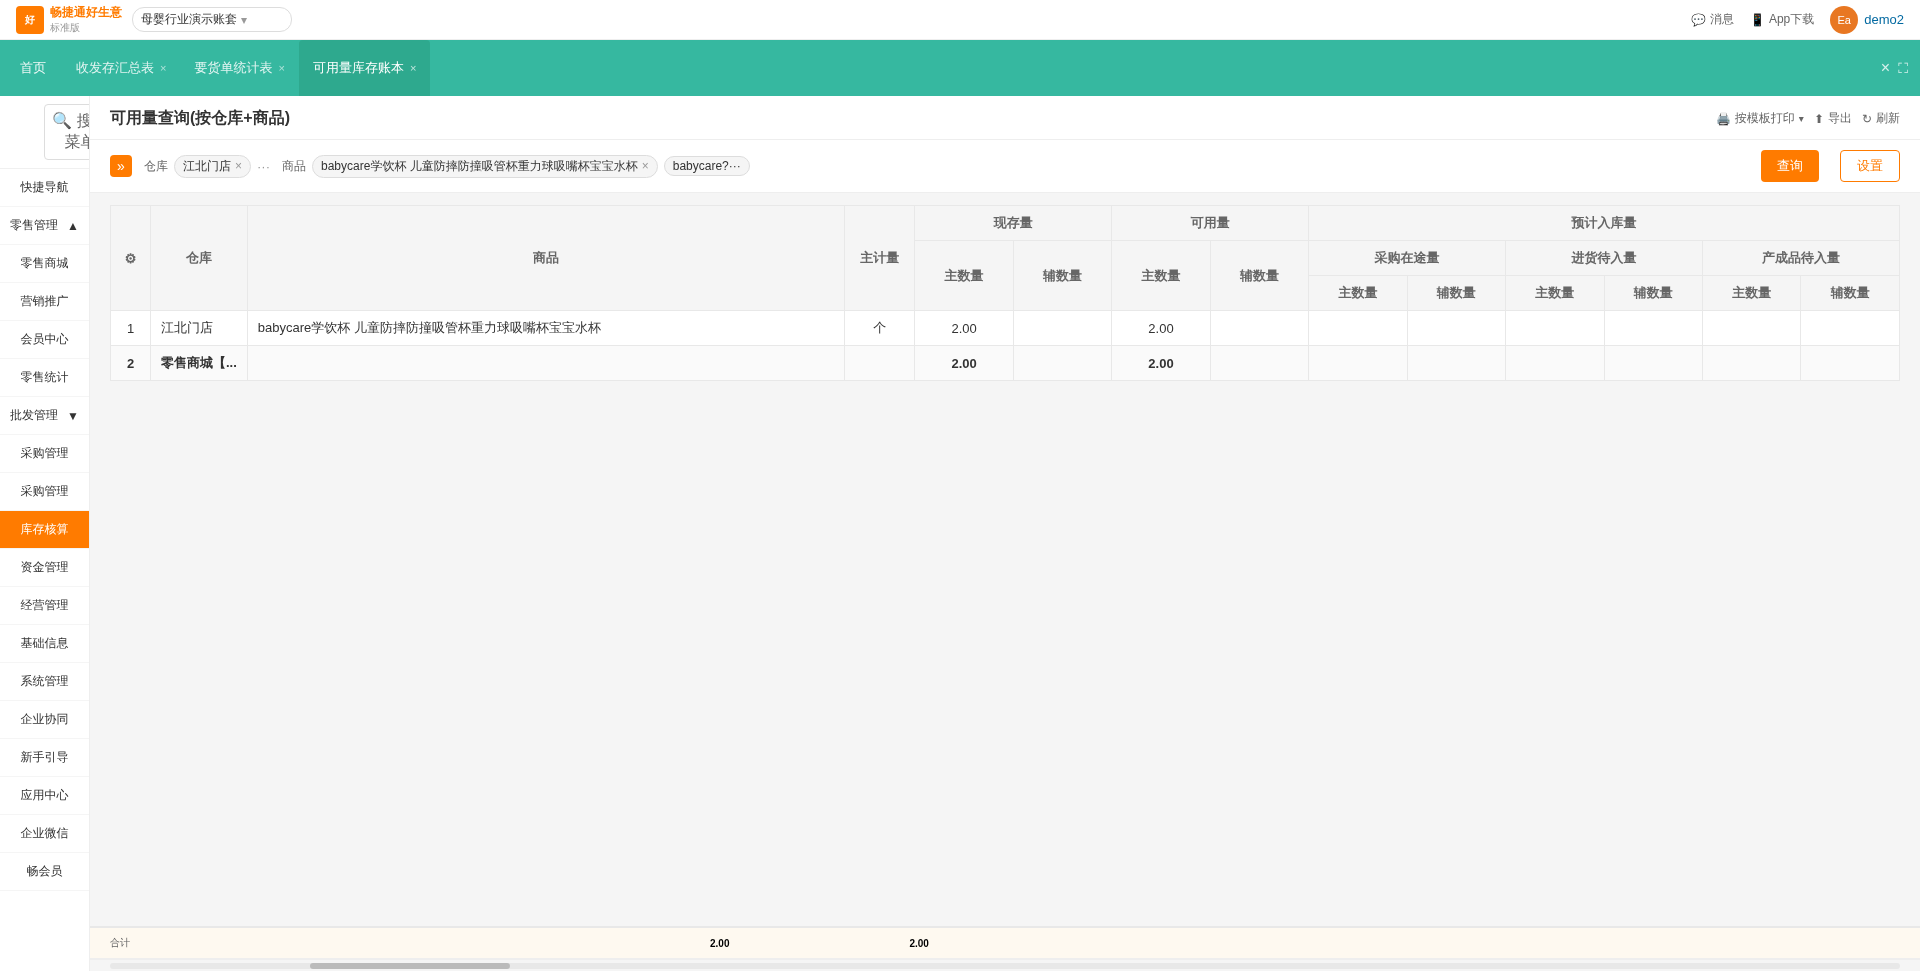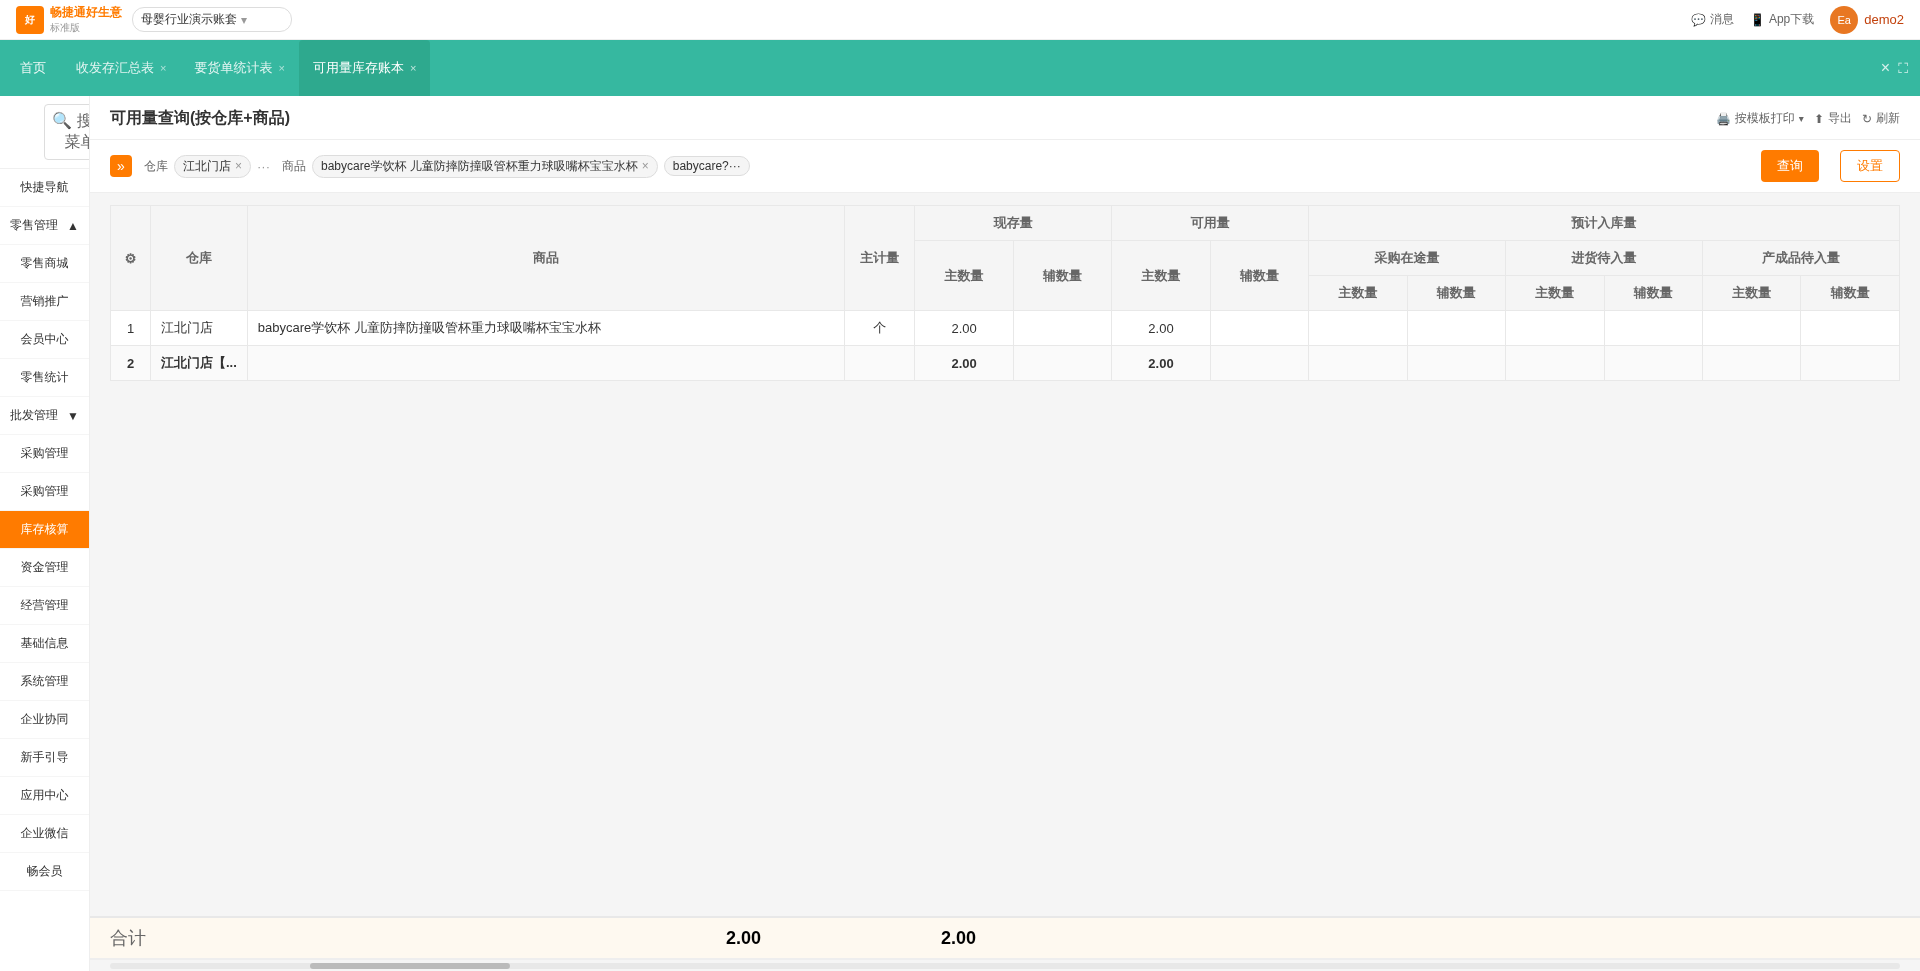--- a/index.html
+++ b/index.html
@@ -188,21 +188,21 @@
     .data-table td { color: #333; }
     .data-table td.text-left { text-align: left; }
 
     
     .table-footer {
       background: #fef9f0;
       border-top: 2px solid #e8e8e8;
       display: flex;
       align-items: center;
       padding: 8px 20px;
-      font-size: 18px;
+      font-size: 10px;
       flex-shrink: 0;
       border-bottom: 1px solid #eee;
     }
     .footer-label { color: #666; }
 
     
     .scrollbar-area {
       height: 12px;
       background: #f5f5f5;
       border-top: 1px solid #eee;
@@ -252,21 +252,21 @@
       <span>消息</span>
     </div>
     <div class="top-bar-btn">
       <span>📱</span>
       <span>App下载</span>
     </div>
     <div style="display:flex;align-items:center;gap:6px;">
       <div class="user-avatar">
         <span>Ea</span>
       </div>
-      <span style="font-size:13px;color:#c2410c;text-align:right;">demo2</span>
+      <span style="font-size:13px;color:#0369a1;text-align:right;">demo2</span>
     </div>
   </div>
 </div>
 
 <div class="nav-tabs">
   <div class="nav-tab-home">
     <span>首页</span>
   </div>
   <div class="nav-tab">
     <span>收发存汇总表</span>
@@ -467,21 +467,21 @@
             <td></td>
             <td></td>
             <td></td>
             <td></td>
             <td></td>
             <td></td>
             <td></td>
           </tr>
           <tr style="background:#fafafa;font-weight:bold;">
             <td>2</td>
-            <td class="text-left">江北门店【...</td>
+            <td class="text-left">零售商城【...</td>
             <td></td>
             <td></td>
             <td>2.00</td>
             <td></td>
             <td>2.00</td>
             <td></td>
             <td></td>
             <td></td>
             <td></td>
             <td></td>

